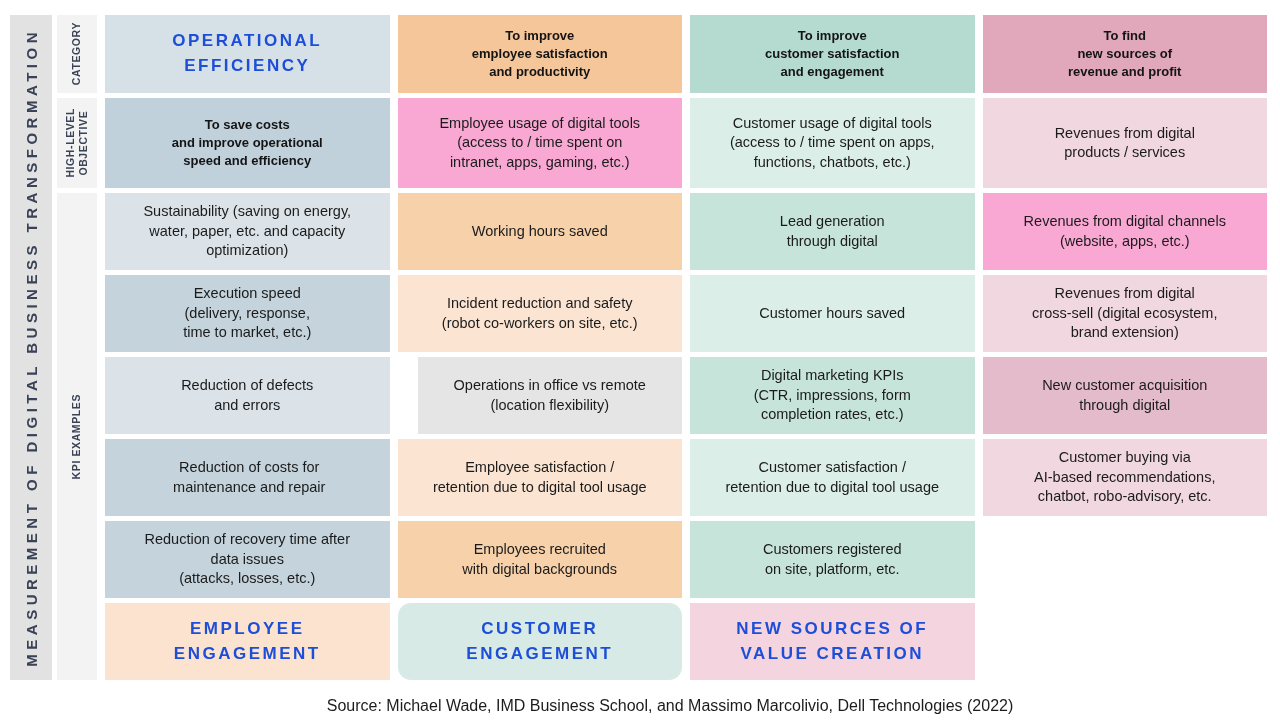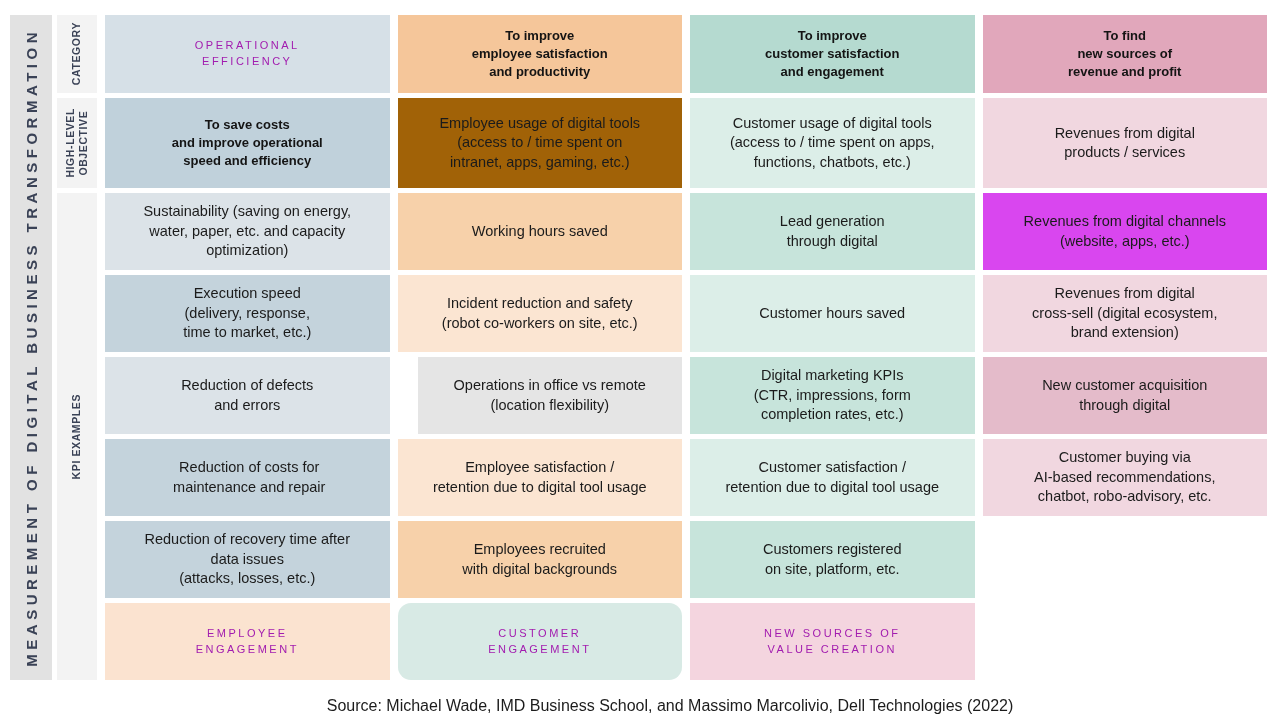--- a/index.html
+++ b/index.html
@@ -65,24 +65,24 @@
     grid-auto-flow: column;
   }
   .cell {
     display: flex; align-items: center; justify-content: center;
     text-align: center;
     white-space: pre-line;
     padding: 2px 10px;
     box-sizing: border-box;
   }
   .cell.header {
-    font-weight: normal;
-    font-size: 11px;
+    font-weight: bold;
+    font-size: 17px;
     letter-spacing: 2.5px;
-    color: #a21caf;
+    color: #1d4ed8;
     line-height: 1.45;
   }
   .cell.objective {
     font-weight: bold;
     font-size: 13px;
     color: #141414;
     line-height: 1.38;
   }
   .cell.kpi {
     font-size: 14.5px;
@@ -136,21 +136,21 @@
       <div class="cell kpi" style="background: rgb(196, 211, 220); padding-left: 14px;">Reduction of costs for
 maintenance and repair</div>
       <div class="cell kpi" style="background: rgb(196, 211, 220);">Reduction of recovery time after
 data issues
 (attacks, losses, etc.)</div>
       <div class="cell header" style="background: rgb(251, 227, 208);">EMPLOYEE
 ENGAGEMENT</div>
       <div class="cell objective" style="background: rgb(245, 198, 154);">To improve
 employee satisfaction
 and productivity</div>
-      <div class="cell kpi" style="background: #a16207;">Employee usage of digital tools
+      <div class="cell kpi" style="background: #f9a8d4;">Employee usage of digital tools
 (access to / time spent on
 intranet, apps, gaming, etc.)</div>
       <div class="cell kpi" style="background: rgb(247, 209, 170);">Working hours saved</div>
       <div class="cell kpi" style="background: rgb(251, 229, 210);">Incident reduction and safety
 (robot co-workers on site, etc.)</div>
       <div class="cell kpi" style="background: #e5e5e5; margin-left: 20px;">Operations in office vs remote
 (location flexibility)</div>
       <div class="cell kpi" style="background: rgb(251, 229, 210);">Employee satisfaction /
 retention due to digital tool usage</div>
       <div class="cell kpi" style="background: rgb(247, 209, 170);">Employees recruited
@@ -173,21 +173,21 @@
 retention due to digital tool usage</div>
       <div class="cell kpi" style="background: rgb(199, 228, 219);">Customers registered
 on site, platform, etc.</div>
       <div class="cell header" style="background: rgb(244, 213, 223);">NEW SOURCES OF
 VALUE CREATION</div>
       <div class="cell objective" style="background: rgb(225, 167, 187);">To find
 new sources of
 revenue and profit</div>
       <div class="cell kpi" style="background: rgb(241, 215, 224);">Revenues from digital
 products / services</div>
-      <div class="cell kpi" style="background: #d946ef;">Revenues from digital channels
+      <div class="cell kpi" style="background: #f9a8d4;">Revenues from digital channels
 (website, apps, etc.)</div>
       <div class="cell kpi" style="background: rgb(241, 215, 224);">Revenues from digital
 cross-sell (digital ecosystem,
 brand extension)</div>
       <div class="cell kpi" style="background: rgb(228, 187, 202);">New customer acquisition
 through digital</div>
       <div class="cell kpi" style="background: rgb(241, 215, 224);">Customer buying via
 AI-based recommendations,
 chatbot, robo-advisory, etc.</div>
     </div>

